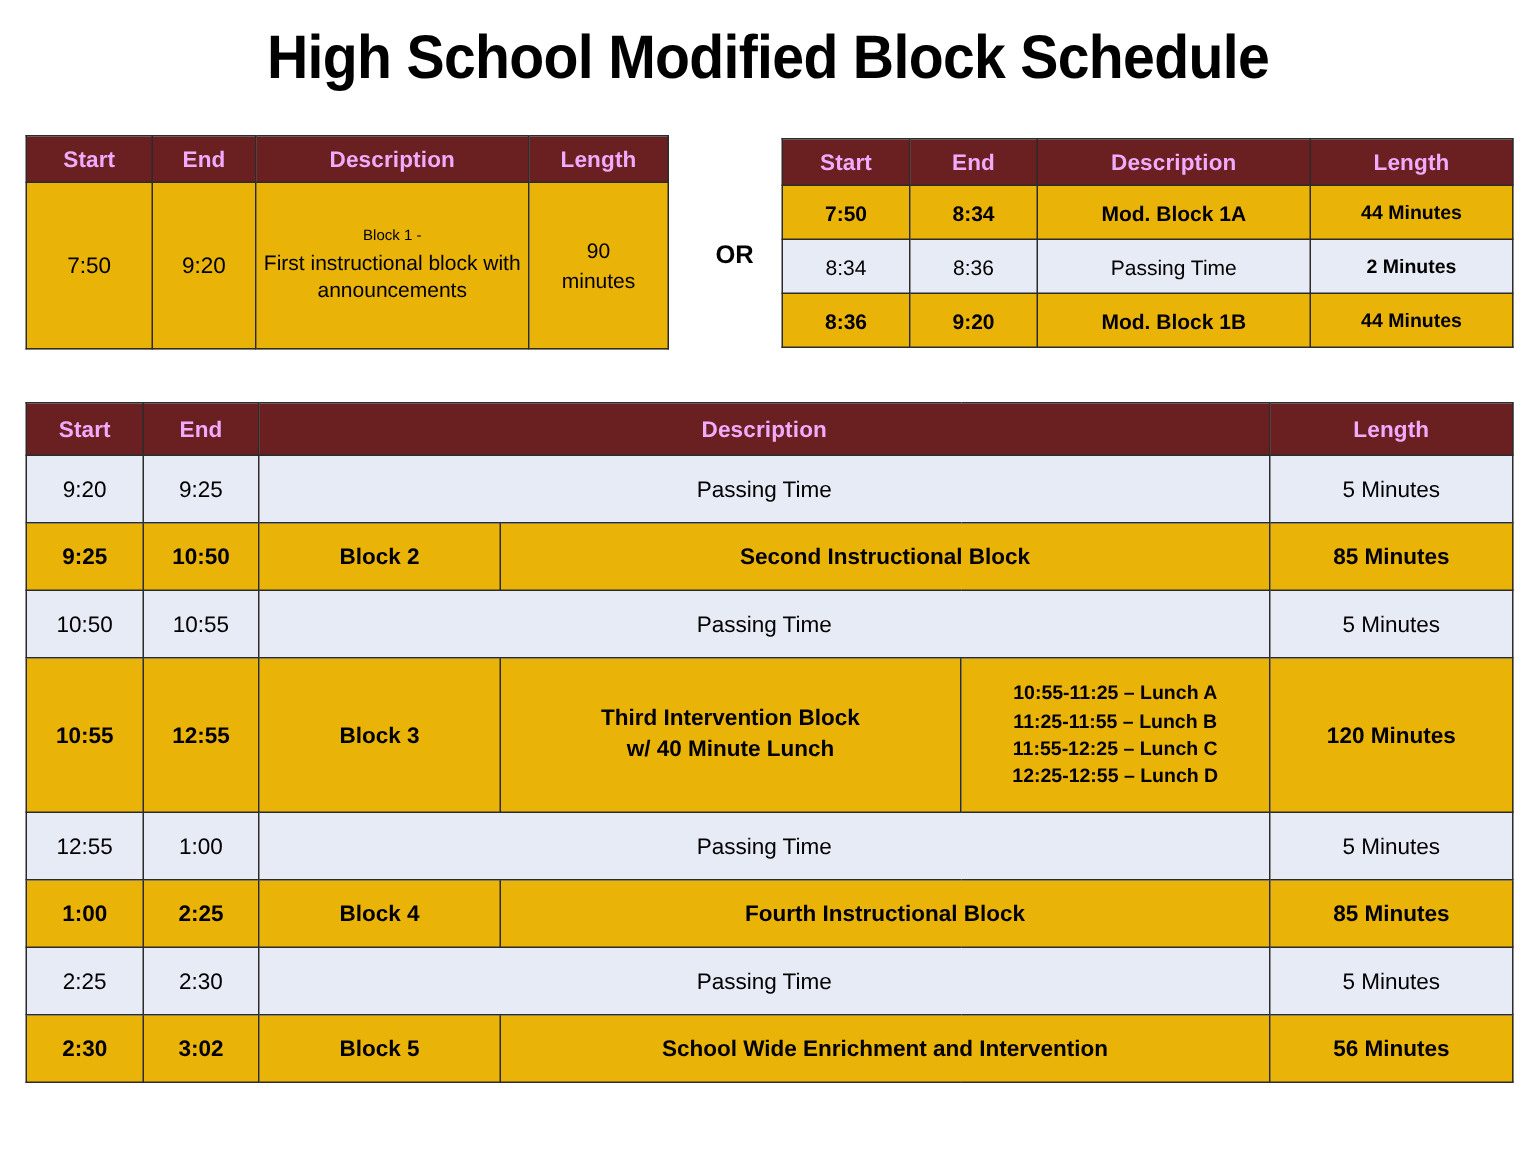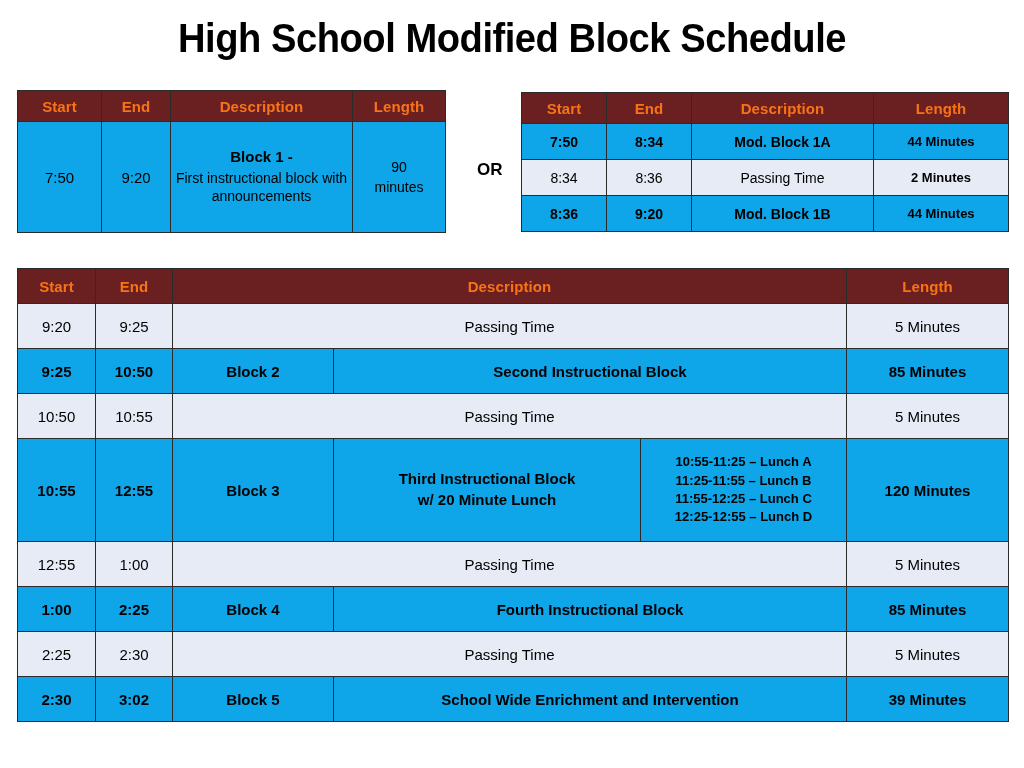--- a/index.html
+++ b/index.html
@@ -41,42 +41,42 @@
   }
   .sched-table th,
   .sched-table td {
     border: 1px solid #2b2b2b;
     padding: 0;
     vertical-align: middle;
     text-align: center;
   }
   .sched-table th {
     background: #6a2021;
-    color: #f97316;
+    color: #f0abfc;
     font-weight: bold;
     font-size: 15px;
     height: 30px;
     letter-spacing: 0.1px;
   }
-  td.shade-dark  { background: #0ea5e9; }
+  td.shade-dark  { background: #eab308; }
   td.shade-light { background: #e7ebf6; }
   td.bold        { font-weight: bold; }
   .t15 { font-size: 15px; }
   .t14 { font-size: 14px; }
   .t13 { font-size: 13px; font-weight: bold; }
   .left-text  { text-align: left;  padding-left: 9px; }
 
   
   #table-block1 { left: 17px; top: 90px; width: 428px; }
   #table-block1 td { height: 110px; }
   .blk1-desc { line-height: 1.22; }
   .blk1-title {
     display: block;
-    font-weight: bold;
-    font-size: 15px;
+    font-weight: normal;
+    font-size: 10px;
     margin-bottom: 3px;
   }
   .blk1-sub {
     display: block;
     font-size: 14px;
     line-height: 1.28;
   }
   .len-two-line { line-height: 1.45; font-size: 14px; }
 
   
@@ -223,22 +223,22 @@
       <td class="shade-light t15">10:55</td>
       <td class="shade-light t15" colspan="3">Passing Time</td>
       <td class="shade-light t15">5 Minutes</td>
     </tr>
 
     <tr class="tall">
       <td class="shade-dark bold t15">10:55</td>
       <td class="shade-dark bold t15">12:55</td>
       <td class="shade-dark bold t15">Block 3</td>
       <td class="shade-dark bold t15 left-text desc-2line">
-        <span>Third Instructional Block</span><br>
-        <span>w/ 20 Minute Lunch</span>
+        <span>Third Intervention Block</span><br>
+        <span>w/ 40 Minute Lunch</span>
       </td>
       <td class="shade-dark lunch-cell">
         <span>10:55-11:25 – Lunch A</span><br>
         <span>11:25-11:55 – Lunch B</span><br>
         <span>11:55-12:25 – Lunch C</span><br>
         <span>12:25-12:55 – Lunch D</span>
       </td>
       <td class="shade-dark bold t15">120 Minutes</td>
     </tr>
 
@@ -262,17 +262,17 @@
       <td class="shade-light t15">2:30</td>
       <td class="shade-light t15" colspan="3">Passing Time</td>
       <td class="shade-light t15">5 Minutes</td>
     </tr>
 
     <tr>
       <td class="shade-dark bold t15">2:30</td>
       <td class="shade-dark bold t15">3:02</td>
       <td class="shade-dark bold t15">Block 5</td>
       <td class="shade-dark bold t15 left-text" colspan="2">School Wide Enrichment and Intervention</td>
-      <td class="shade-dark bold t15">39 Minutes</td>
+      <td class="shade-dark bold t15">56 Minutes</td>
     </tr>
 
   </tbody>
 </table>
 
 </body></html>

